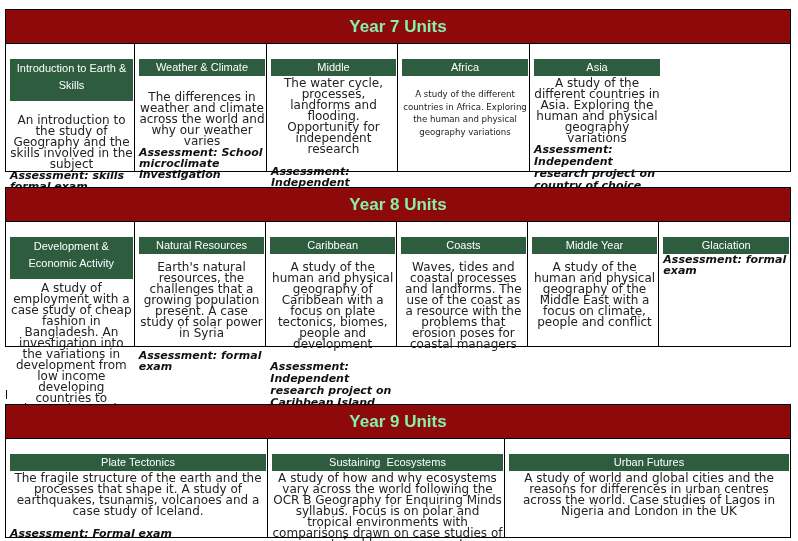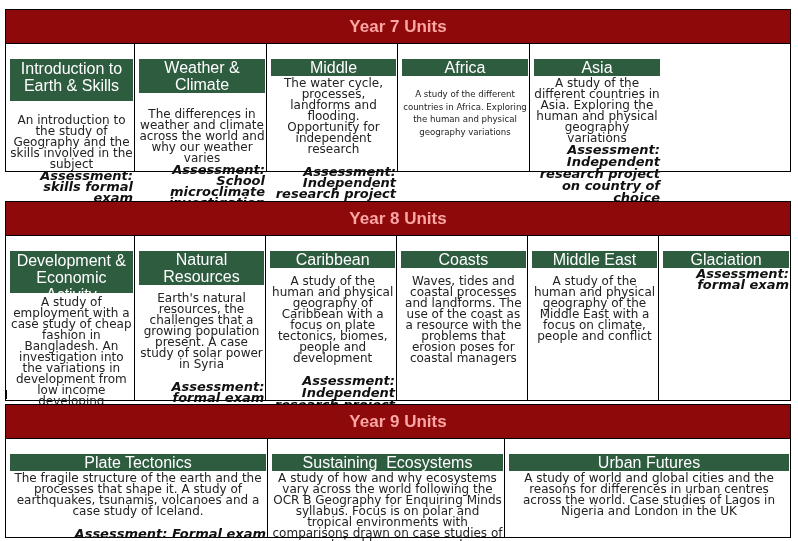--- a/index.html
+++ b/index.html
@@ -1,31 +1,31 @@
 <!DOCTYPE html>
 <html><head>
 <meta charset="utf-8">
 <style>
   html, body { margin: 0; padding: 0; background: #ffffff; }
   body { width: 798px; height: 541px; position: relative; overflow: hidden;
          font-family: "DejaVu Sans", sans-serif; color: #1a1a1a; }
   .year { position: absolute; left: 5px; width: 786px; border: 1px solid #000; box-sizing: border-box; }
-  .year-title { background: #8e0a0a; color: #fca5a5; font-weight: bold; text-align: center;
+  .year-title { background: #8e0a0a; color: #86efac; font-weight: bold; text-align: center;
                 font-family: "Liberation Sans", sans-serif; font-size: 17px; height: 33px; line-height: 33px;
                 border-bottom: 1px solid #000; }
   .cols { display: flex; height: calc(100% - 34px); }
   .col { border-right: 1px solid #000; box-sizing: border-box; position: relative; padding: 15px 1px 0 4px; }
   .col:last-child { border-right: none; }
   .unit-head { background: #2e5c3f; color: #fff; text-align: center; font-family: "Liberation Sans", sans-serif;
-               font-size: 16px; line-height: 17px; padding: 0 2px; }
+               font-size: 11px; line-height: 17px; padding: 0 2px; }
   .unit-head.tall { padding: 1px 2px 4px; line-height: 17px; }
   .desc { font-size: 12px; line-height: 11px; text-align: center; color: #222; margin-top: 2px; }
   .desc.left { text-align: center; }
   .desc.big { font-size: 8.6px; line-height: 12.5px; }
-  .assess { font-size: 13px; line-height: 11px; text-align: right; font-weight: bold; font-style: italic; color: #111; }
+  .assess { font-size: 11px; line-height: 11px; text-align: left; font-weight: bold; font-style: italic; color: #111; }
   .cursor { position: absolute; left: 6px; top: 390px; width: 1px; height: 9px; background: #000; }
 </style>
 </head>
 <body>
 
 <section class="year" style="top:9px; height:163px;">
   <div class="year-title">Year 7 Units</div>
   <div class="cols">
     <div class="col" style="width:129px;">
       <div class="unit-head tall" style="height:37px;">Introduction to Earth &amp; Skills</div>
@@ -47,21 +47,21 @@
       <div class="desc big" style="margin-top:12px;">A study of the different countries in Africa. Exploring the human and physical geography variations</div>
     </div>
     <div class="col" style="width:131px;">
       <div class="unit-head">Asia</div>
       <div class="desc">A study of the different countries in Asia. Exploring the human and physical geography variations</div>
       <div class="assess" style="line-height:12px;">Assessment: Independent research project on country of choice</div>
     </div>
   </div>
 </section>
 
-<section class="year" style="top:201px; height:200px;">
+<section class="year" style="top:187px; height:160px;">
   <div class="year-title">Year 8 Units</div>
   <div class="cols">
     <div class="col" style="width:129px;">
       <div class="unit-head tall" style="height:37px;">Development &amp; Economic Activity</div>
       <div class="desc" style="margin-top:4px;">A study of employment with a case study of cheap fashion in Bangladesh. An investigation into the variations in development from low income developing countries to advanced countries</div>
     </div>
     <div class="col" style="width:132px;">
       <div class="unit-head">Natural Resources</div>
       <div class="desc" style="margin-top:8px; margin-bottom:11px;">Earth's natural resources, the challenges that a growing population present. A case study of solar power in Syria</div>
       <div class="assess">Assessment: formal exam</div>
@@ -69,21 +69,21 @@
     <div class="col" style="width:131px;">
       <div class="unit-head">Caribbean</div>
       <div class="desc" style="margin-top:8px; margin-bottom:11px;">A study of the human and physical geography of Caribbean with a focus on plate tectonics, biomes, people and development</div>
       <div class="assess" style="line-height:12px;">Assessment: Independent research project on Caribbean Island</div>
     </div>
     <div class="col" style="width:131px;">
       <div class="unit-head">Coasts</div>
       <div class="desc" style="margin-top:8px;">Waves, tides and coastal processes and landforms. The use of the coast as a resource with the problems that erosion poses for coastal managers</div>
     </div>
     <div class="col" style="width:132px;">
-      <div class="unit-head">Middle East</div>
+      <div class="unit-head">Middle Year</div>
       <div class="desc" style="margin-top:8px;">A study of the human and physical geography of the Middle East with a focus on climate, people and conflict</div>
     </div>
     <div class="col" style="width:131px;">
       <div class="unit-head">Glaciation</div>
       <div class="assess">Assessment: formal exam</div>
     </div>
   </div>
 </section>
 
 <div class="cursor"></div>

